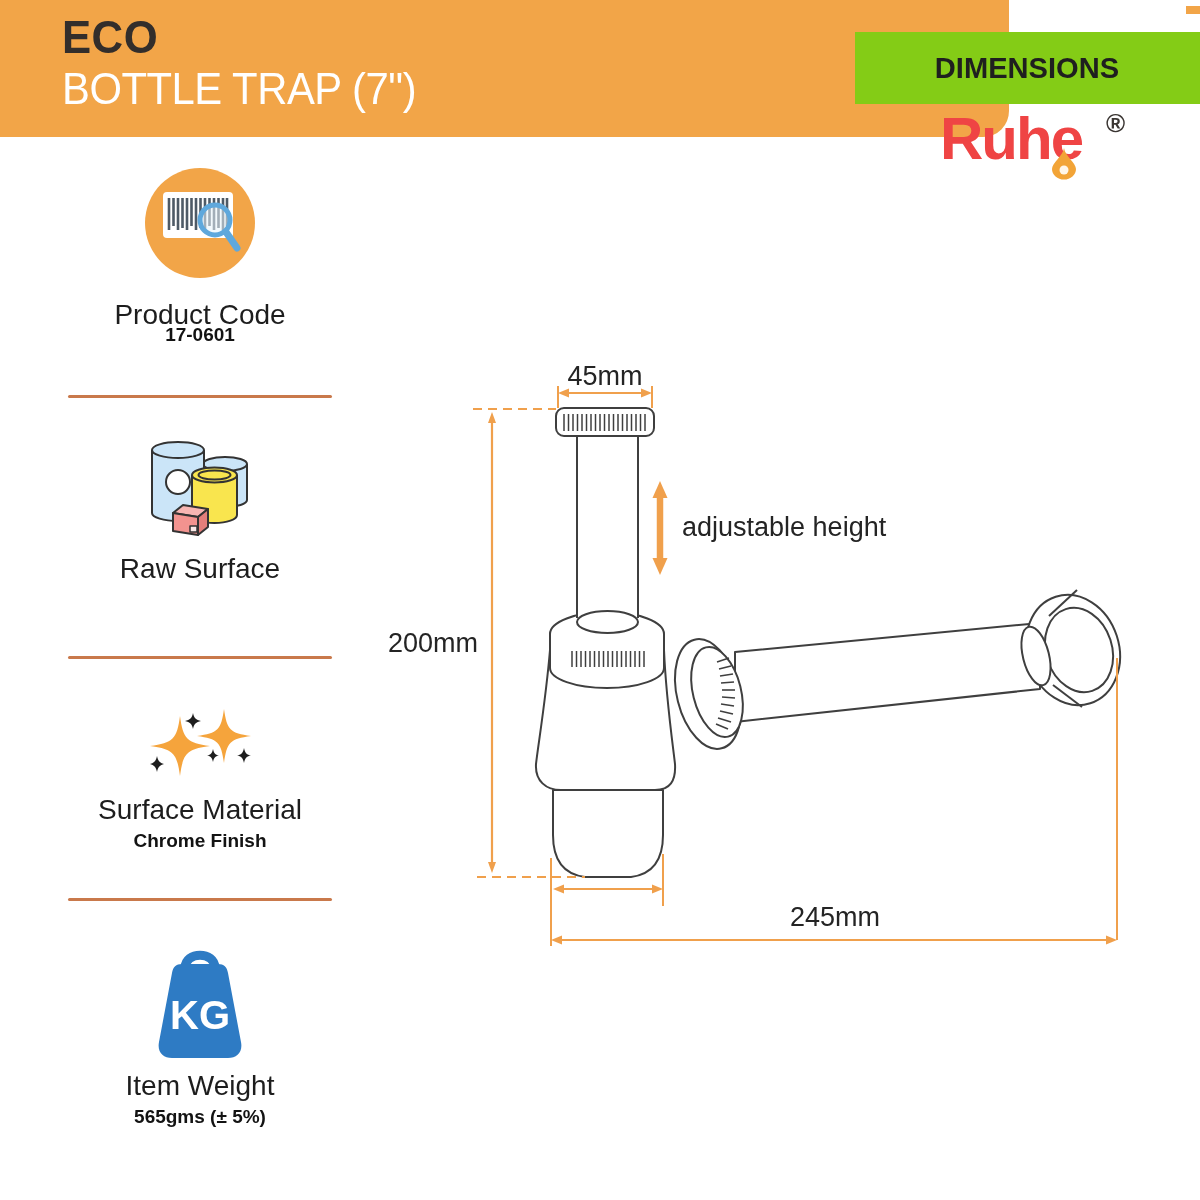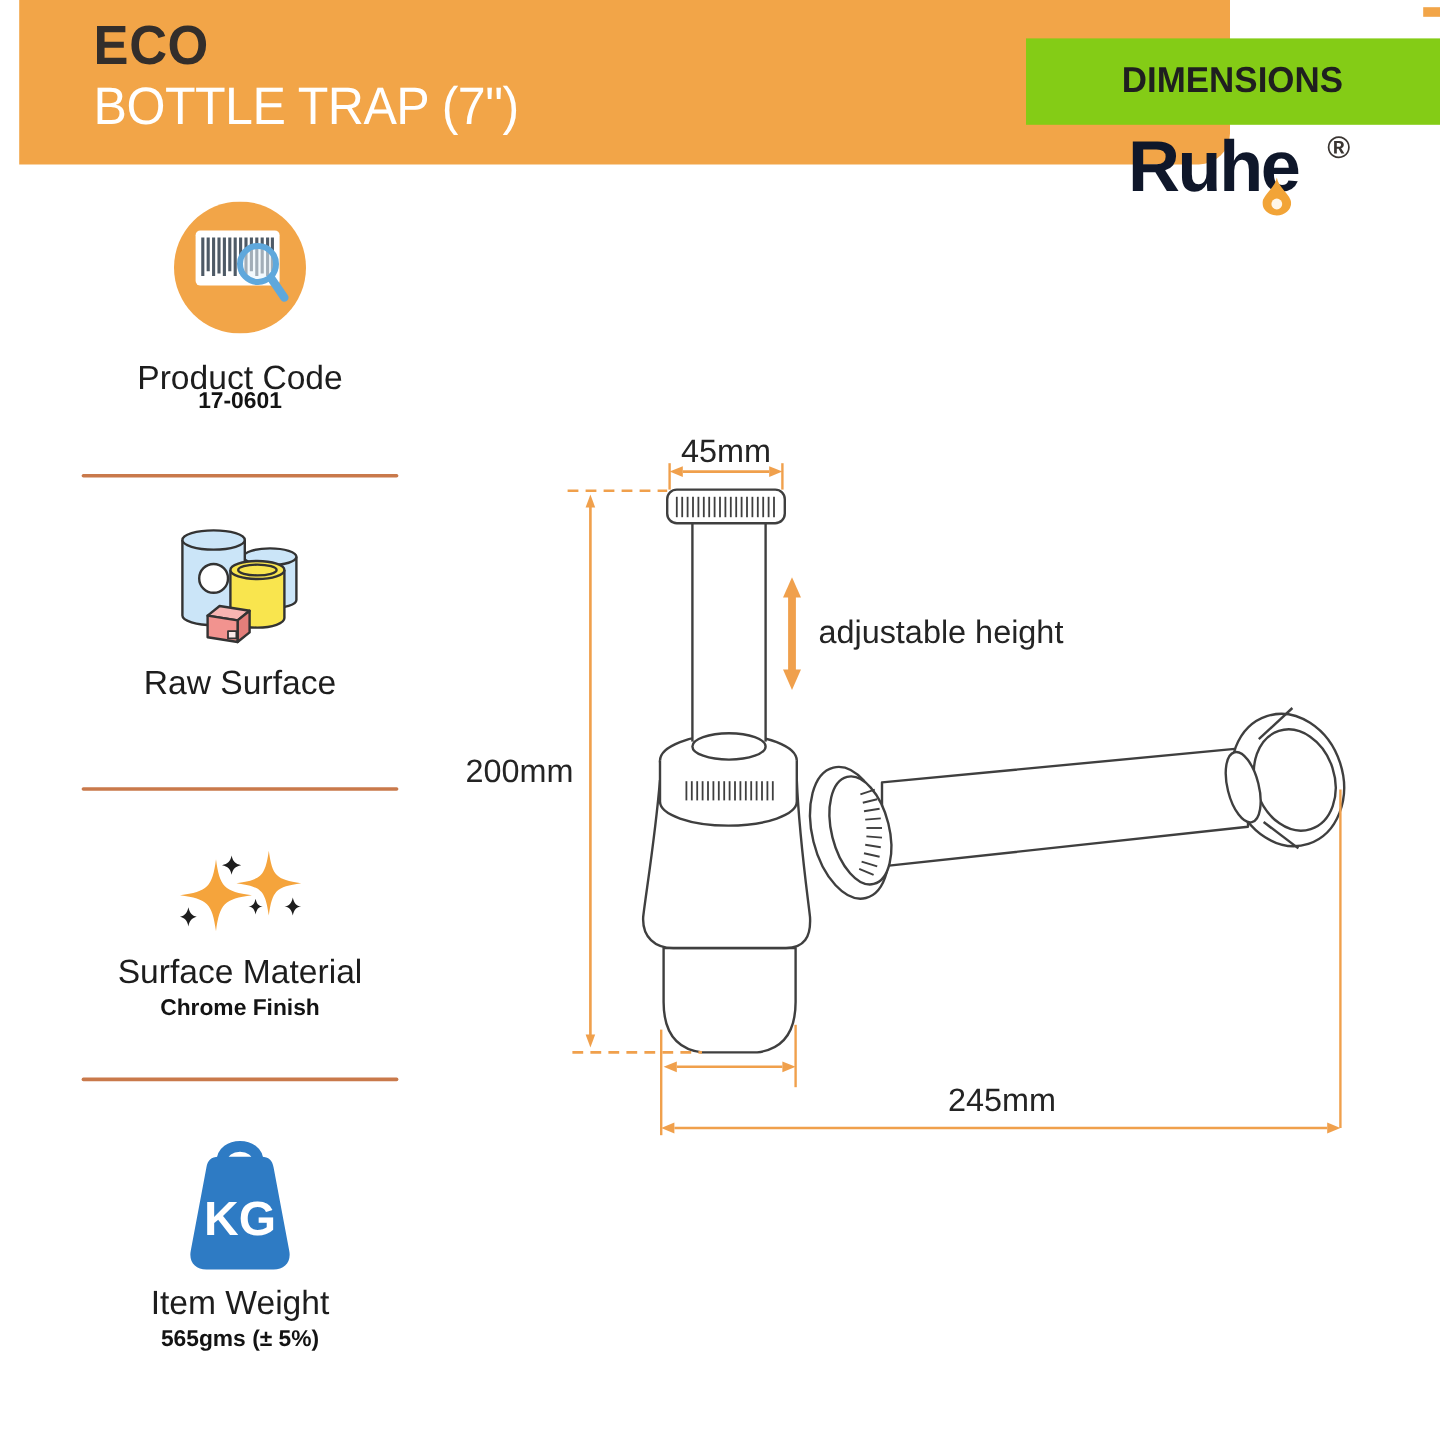--- a/index.html
+++ b/index.html
@@ -1,29 +1,29 @@
 <!DOCTYPE html>
 <html><head>
 <meta charset="utf-8">
 <title>Product Dimensions</title>
 <style>
   html,body{margin:0;padding:0;background:#fff;font-family:"Liberation Sans",sans-serif;}
   .page{position:relative;width:1200px;height:1200px;background:#ffffff;overflow:hidden;}
 
   
-  .header{position:absolute;left:16px;top:0;width:1009px;height:137px;background:#F2A548;border-bottom-right-radius:26px;}
+  .header{position:absolute;left:0;top:0;width:1009px;height:137px;background:#F2A548;border-bottom-right-radius:26px;}
   .header .line1{position:absolute;left:62px;top:10px;font-size:46px;font-weight:bold;color:#332E2B;letter-spacing:.5px;transform:scaleX(.95);transform-origin:left;}
   .header .line2{position:absolute;left:62px;top:64px;font-size:44px;font-weight:400;color:#ffffff;letter-spacing:-.5px;transform:scaleX(.95);transform-origin:left;}
   .corner-accent{position:absolute;left:1186px;top:6px;width:14px;height:8px;background:#F2A548;}
 
   .gray-bar{position:absolute;left:855px;top:32px;width:345px;height:72px;background:#84cc16;display:flex;align-items:center;justify-content:center;}
   .gray-bar .t{font-size:30px;font-weight:bold;color:#1F1F1F;transform:scaleX(.97);}
 
   .logo{position:absolute;left:940px;top:104px;width:240px;height:80px;}
-  .logo .word{position:absolute;left:0;top:0;font-size:60px;font-weight:bold;color:#0f172a;letter-spacing:-2px;}
+  .logo .word{position:absolute;left:0;top:0;font-size:60px;font-weight:bold;color:#ef4444;letter-spacing:-2px;}
   .logo .reg{position:absolute;left:166px;top:4px;font-size:26px;font-weight:bold;color:#3A3532;}
   .logo .drop{position:absolute;left:112px;top:44px;}
 
   
   .side-label{position:absolute;left:0;width:400px;text-align:center;font-size:28px;color:#1D1D1D;}
   .side-value{position:absolute;left:0;width:400px;text-align:center;font-size:19px;font-weight:bold;color:#131313;}
   .divider{position:absolute;left:68px;width:264px;height:3px;background:#C9794B;border-radius:2px;}
   .icon-box{position:absolute;}
 
   

